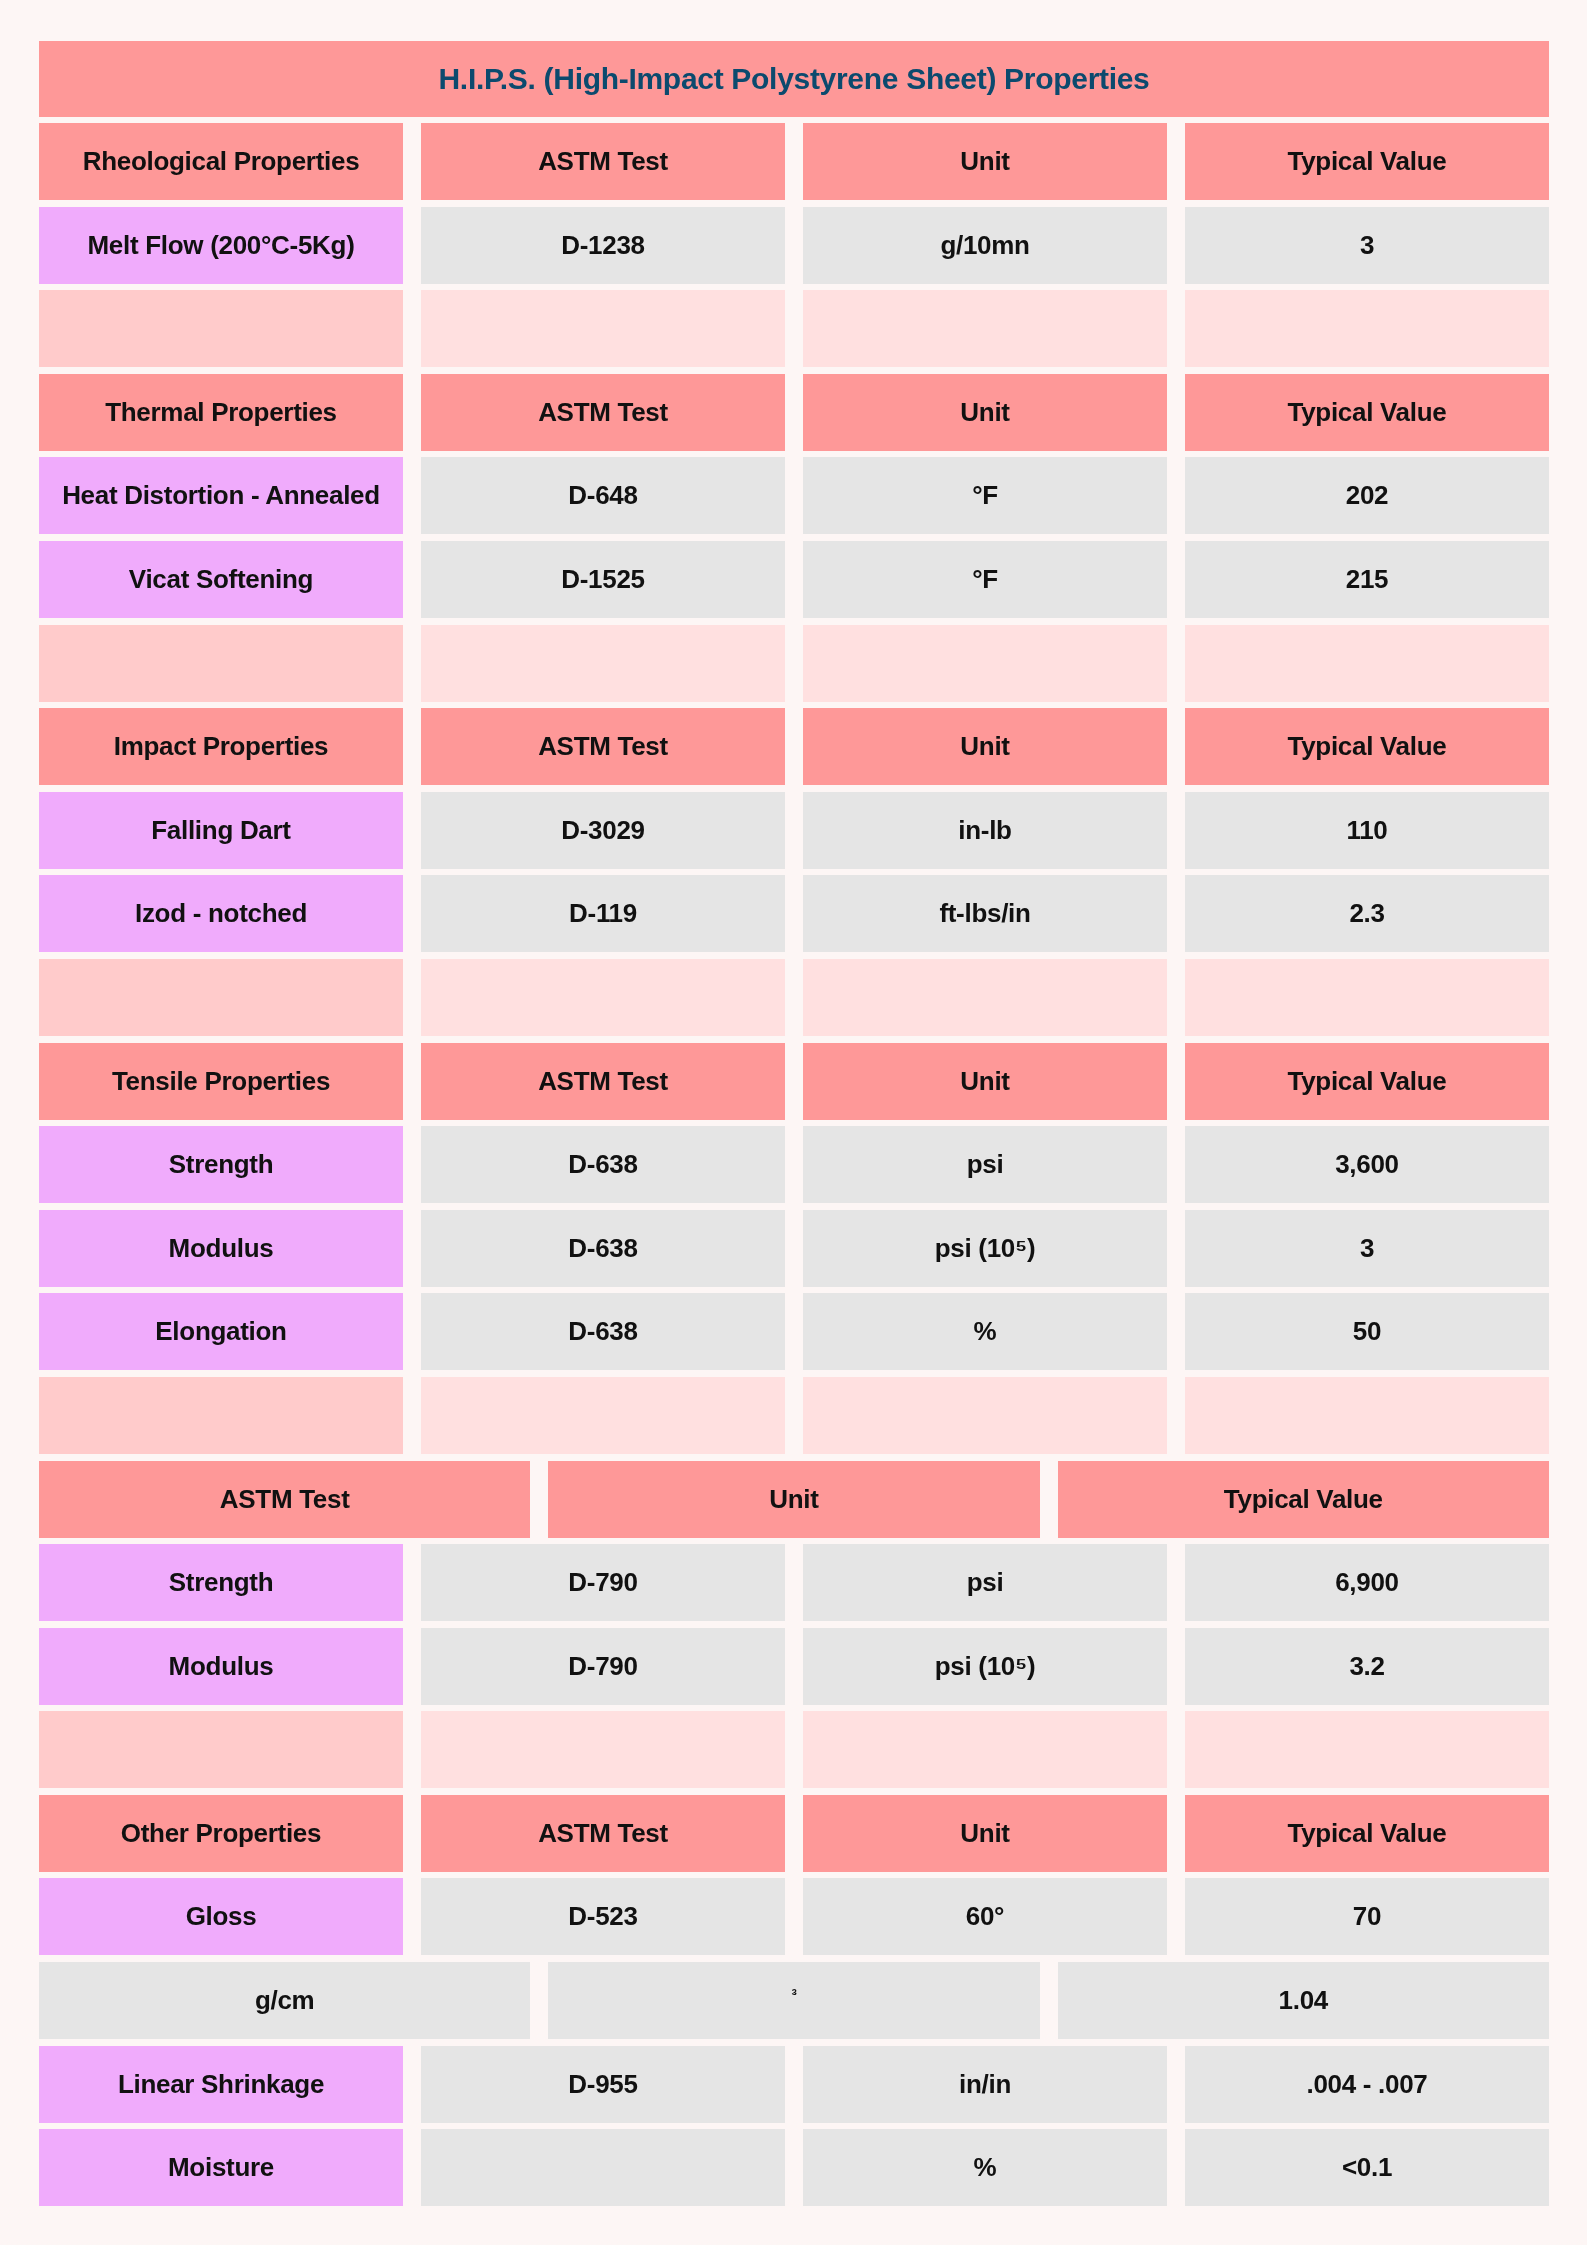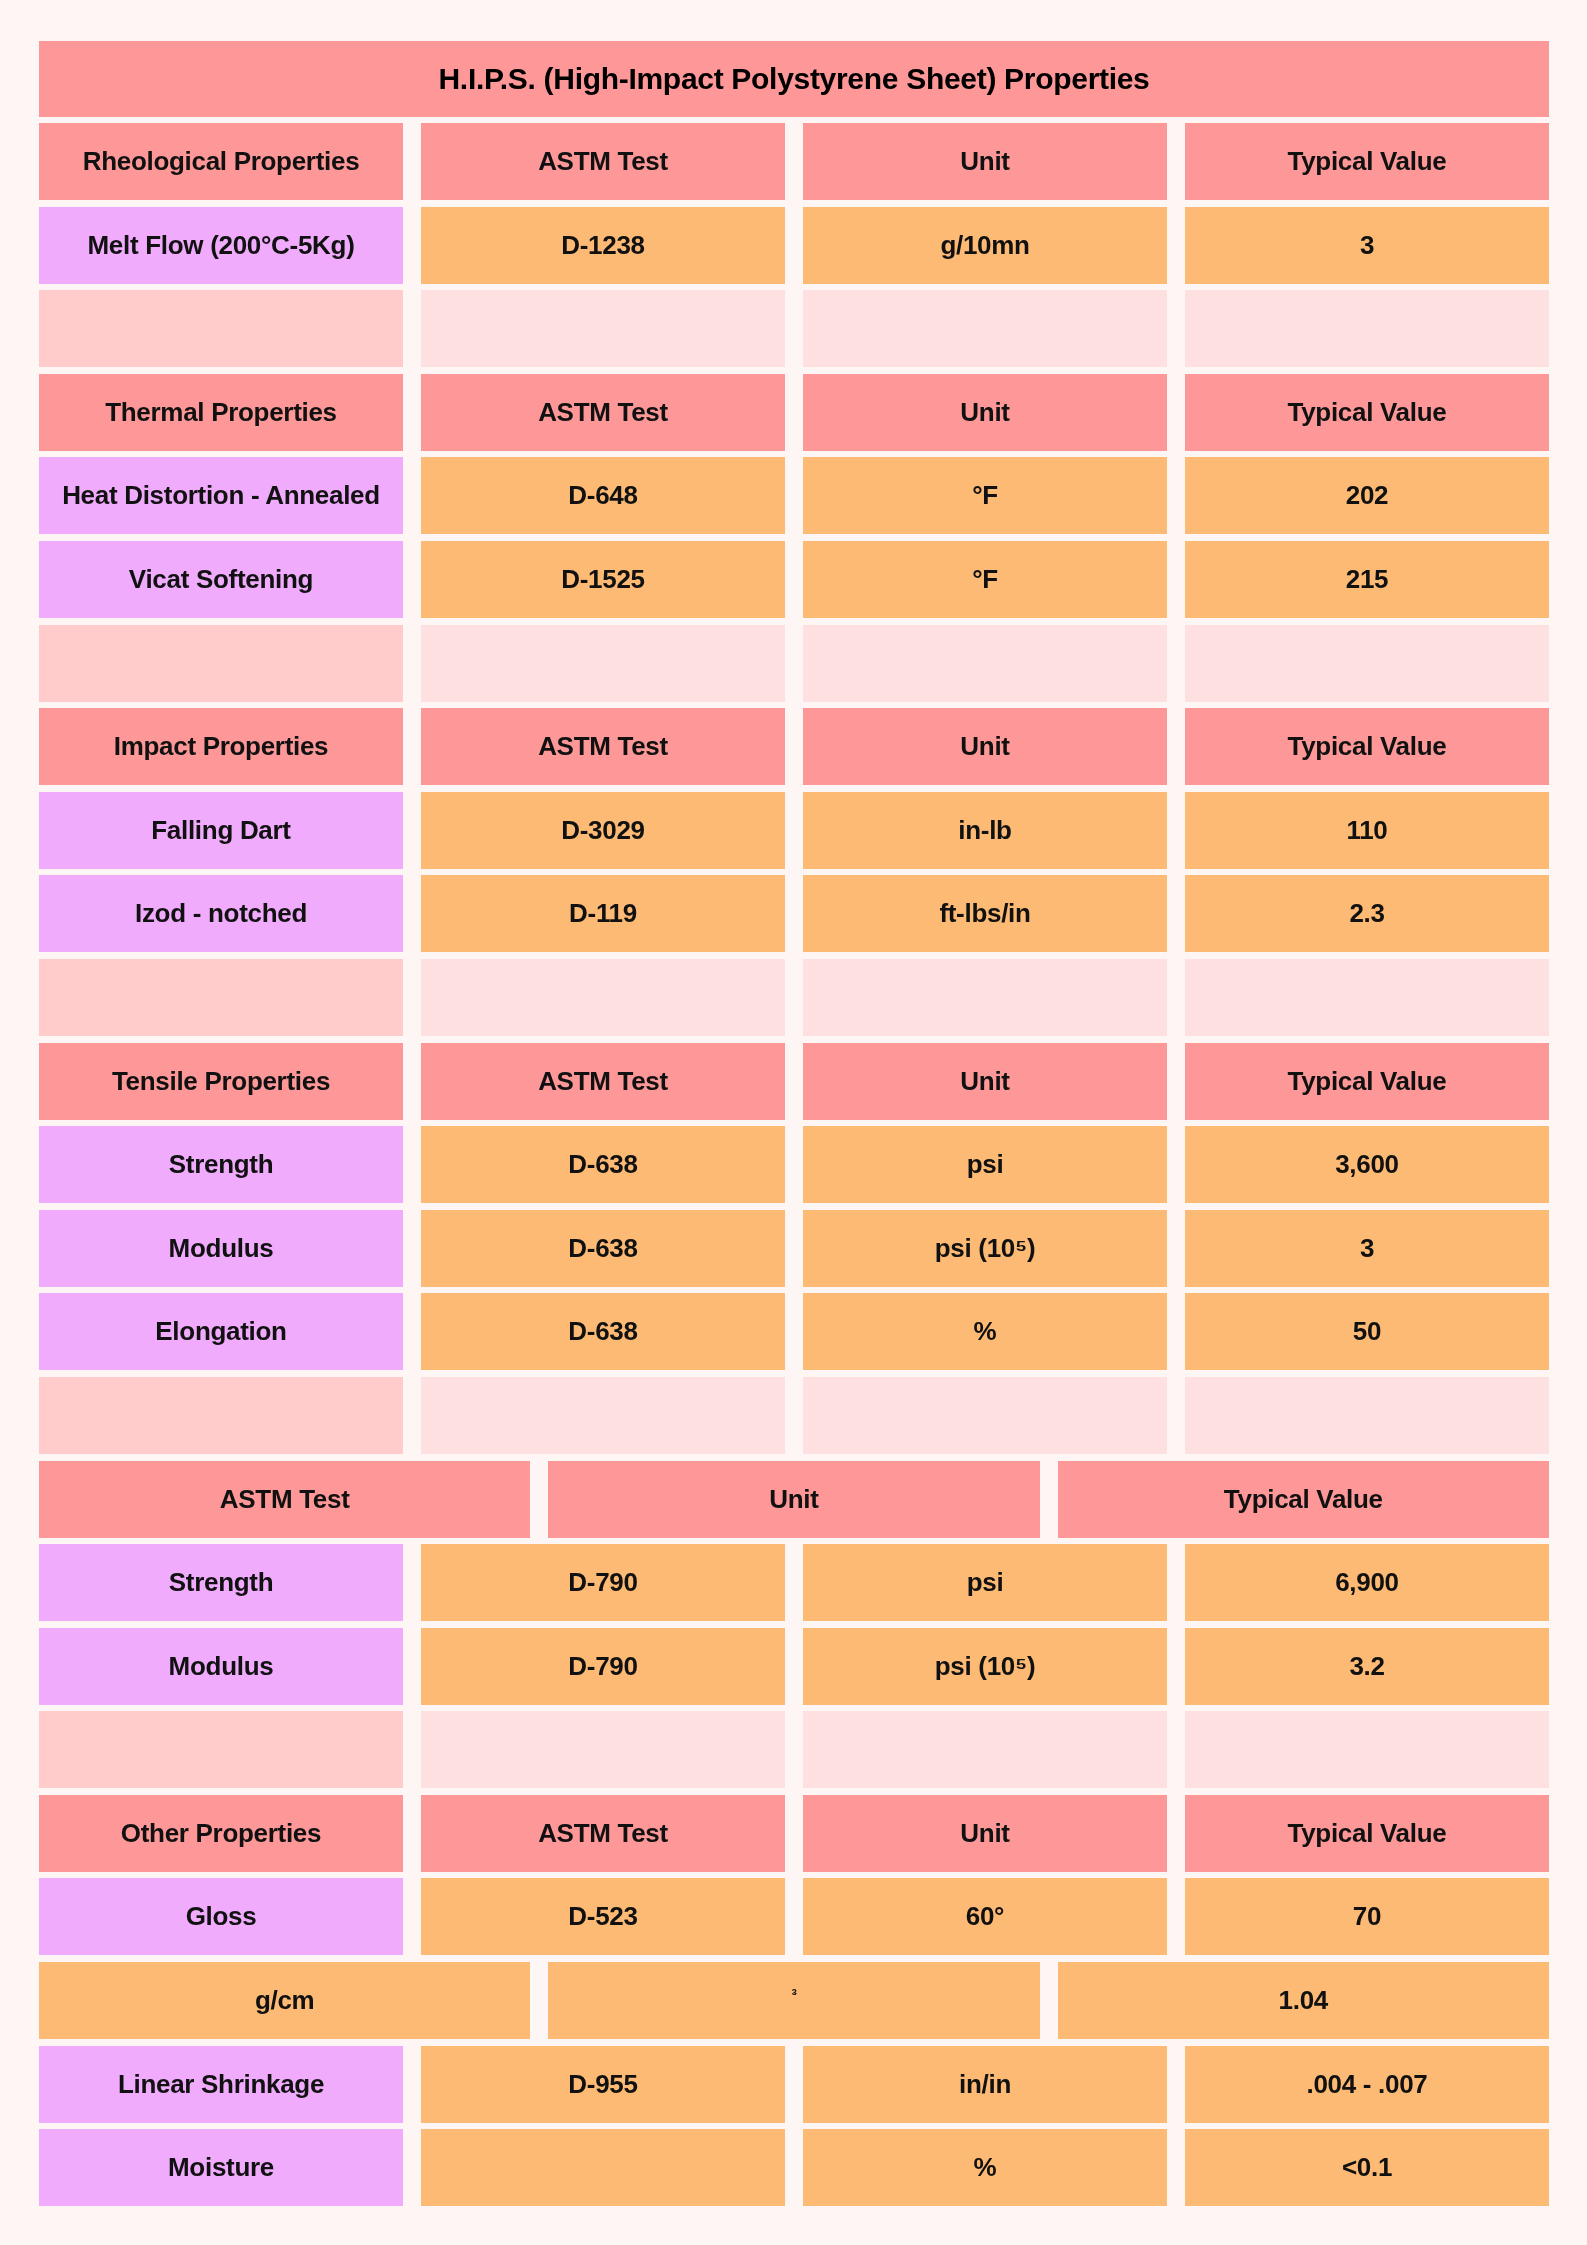--- a/index.html
+++ b/index.html
@@ -1,22 +1,22 @@
 <!DOCTYPE html>
 <html><head>
 <meta charset="utf-8">
 <style>
   html, body { margin:0; padding:0; }
   body { width:1587px; height:2245px; background:#fdf6f5; font-family:"Liberation Sans", sans-serif; position:relative; overflow:hidden; }
   .table { position:absolute; left:39px; top:41px; width:1510px; }
-  .title { height:76px; background:#fe9898; display:flex; align-items:center; justify-content:center; font-weight:bold; font-size:30px; color:#000000; margin-bottom:6px; letter-spacing:-0.3px; }
+  .title { height:76px; background:#fe9898; display:flex; align-items:center; justify-content:center; font-weight:bold; font-size:30px; color:#0c4a6e; margin-bottom:6px; letter-spacing:-0.3px; }
   .row { display:flex; gap:18px; height:77px; margin-bottom:6.6px; }
   .cell { flex:1; display:flex; align-items:center; justify-content:center; font-weight:bold; font-size:26px; color:#111; letter-spacing:-0.3px; }
   .row.head .cell { background:#fe9898; }
-  .row.data .cell { background:#fdba74; }
+  .row.data .cell { background:#e5e5e5; }
   .row.data .cell.first { background:#f0abfc; }
   .row.blank .cell { background:#ffe0e0; }
   .row.blank .cell.first { background:#ffcbcb; }
   .sup-only { font-size:16px; align-items:flex-start; padding-top:24px; box-sizing:border-box; }
 </style>
 </head>
 <body>
 
 <div class="table">
   <div class="title">H.I.P.S. (High-Impact Polystyrene Sheet) Properties</div>

